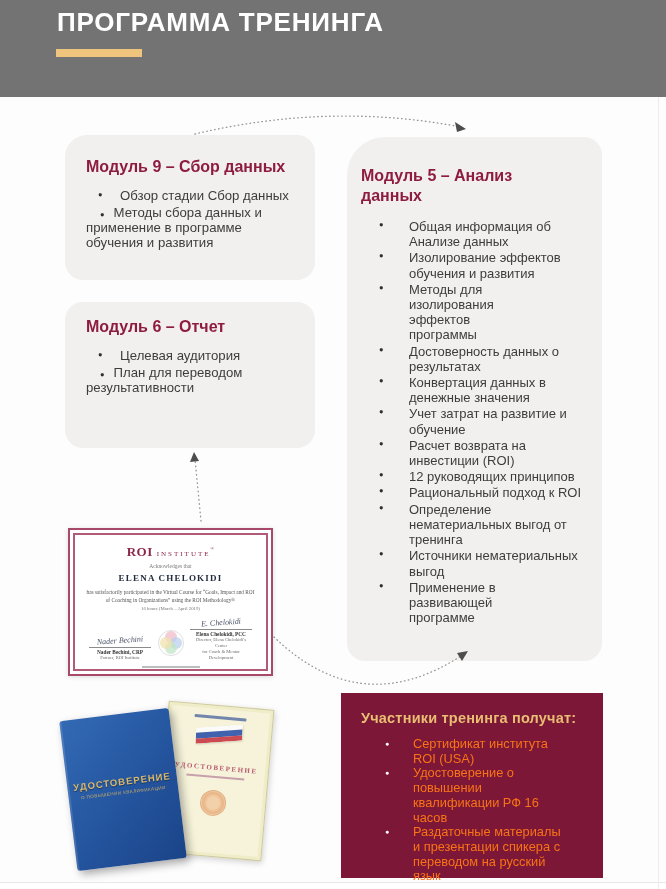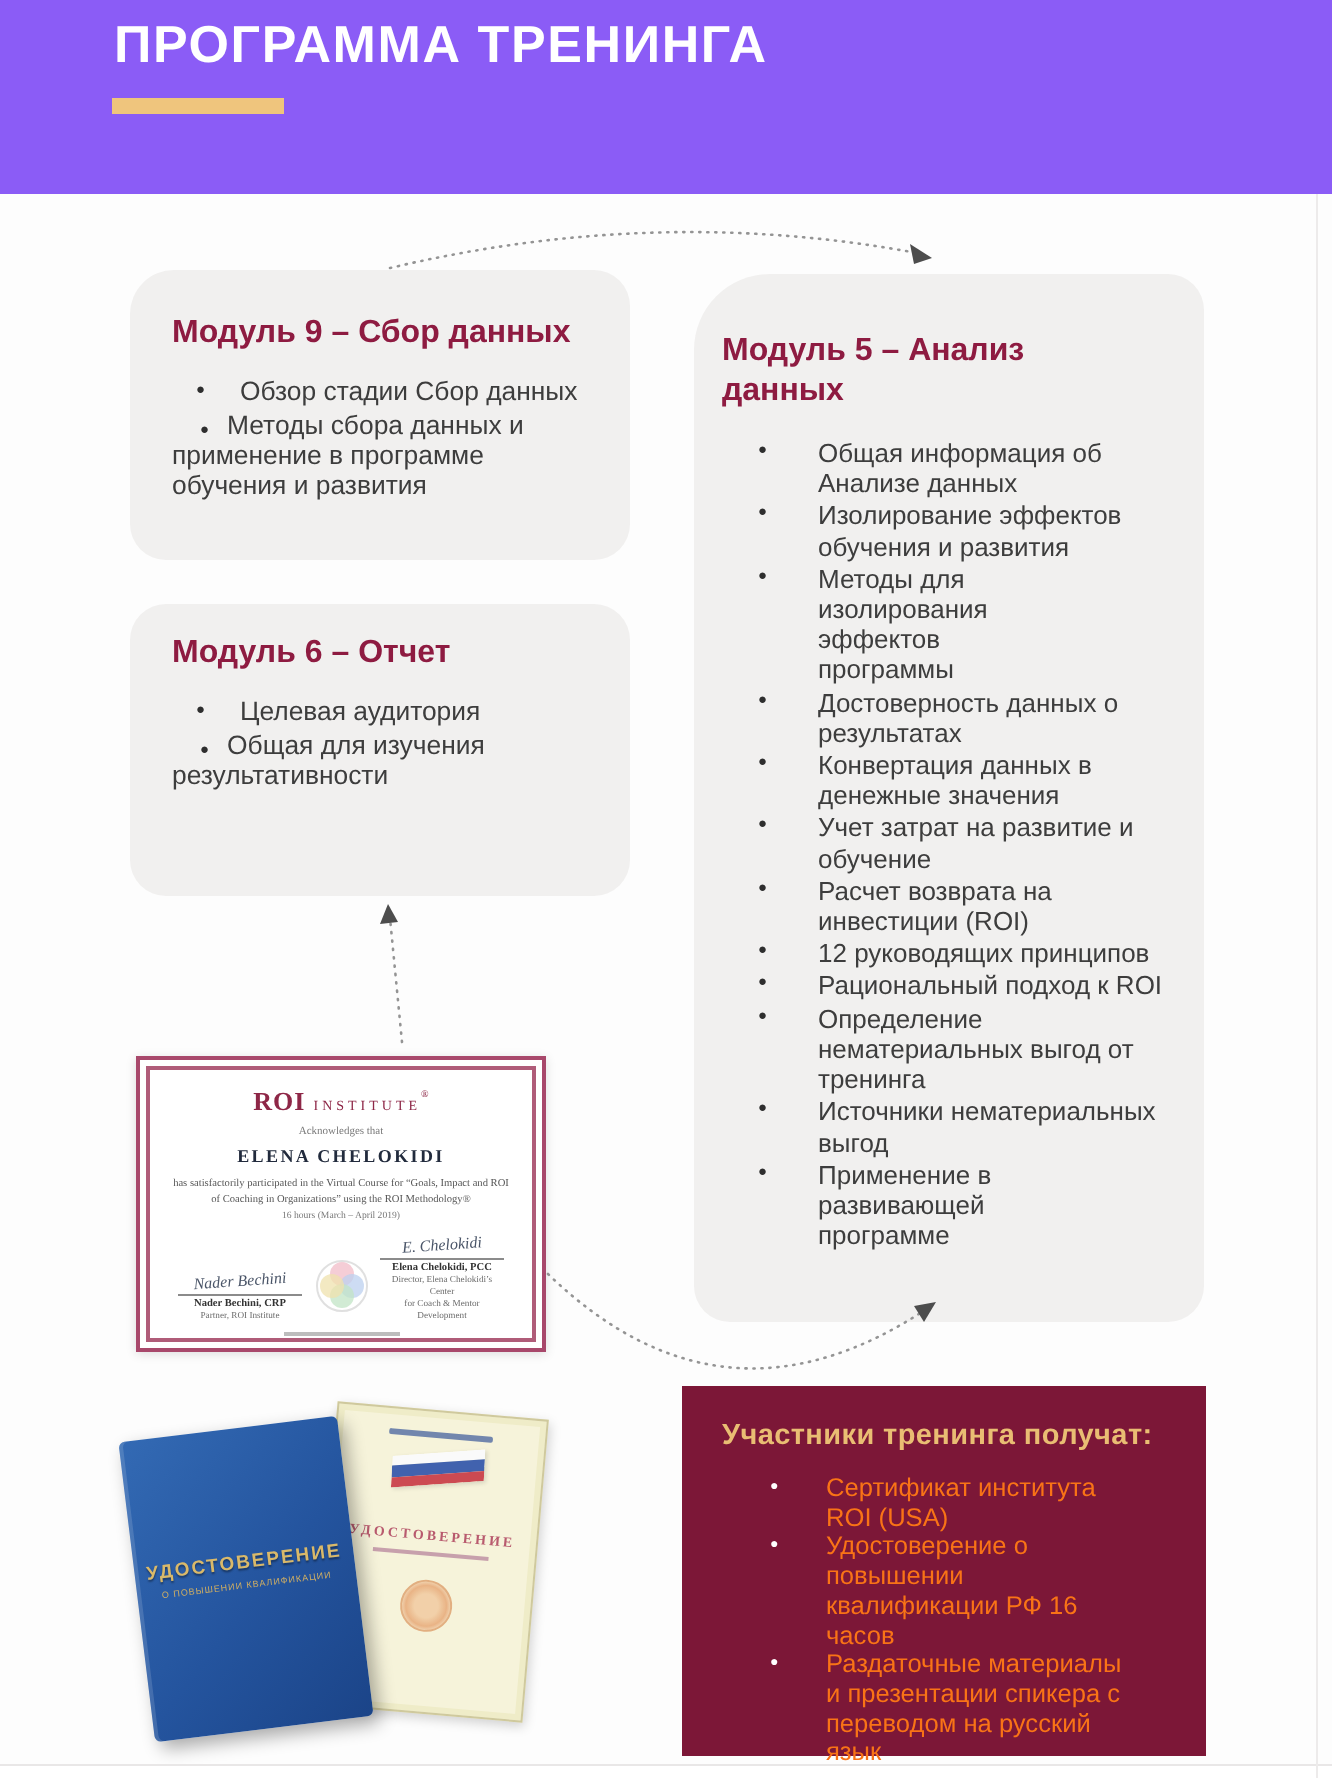--- a/index.html
+++ b/index.html
@@ -5,21 +5,21 @@
   html,body{margin:0;padding:0;}
   body{
     width:666px;height:889px;position:relative;overflow:hidden;
     background:#fdfdfd;
     font-family:"Liberation Sans","DejaVu Sans",sans-serif;
     -webkit-font-smoothing:antialiased;
   }
   .page{position:absolute;inset:0;}
 
   
-  .hdr{position:absolute;left:0;top:0;width:666px;height:97px;background:#8b5cf6;}
+  .hdr{position:absolute;left:0;top:0;width:666px;height:97px;background:#737373;}
   .hdr h1{
     position:absolute;left:57px;top:7px;margin:0;
     font-size:26px;font-weight:800;letter-spacing:.8px;color:#ffffff;
   }
   .gold-bar{position:absolute;left:56px;top:49px;width:86px;height:8px;background:#efc57d;}
 
   
   svg.arrows{position:absolute;left:0;top:0;z-index:4;pointer-events:none;}
 
   
@@ -146,21 +146,21 @@
     <ul class="bullets">
         <li>Обзор стадии Сбор данных</li>
         <li class="flush">Методы сбора данных и применение в программе обучения и развития</li>
       </ul>
   </section>
 
   <section class="card m6">
     <h2>Модуль 6 – Отчет</h2>
     <ul class="bullets">
         <li>Целевая аудитория</li>
-        <li class="flush">Общая для изучения результативности</li>
+        <li class="flush">План для переводом результативности</li>
       </ul>
   </section>
 
   <section class="card m5">
     <h2>Модуль 5 – Анализ данных</h2>
     <ul class="bullets">
         <li>Общая информация об Анализе данных</li>
         <li>Изолирование эффектов обучения и развития</li>
         <li class="narrow">Методы для изолирования эффектов программы</li>
         <li>Достоверность данных о результатах</li>

